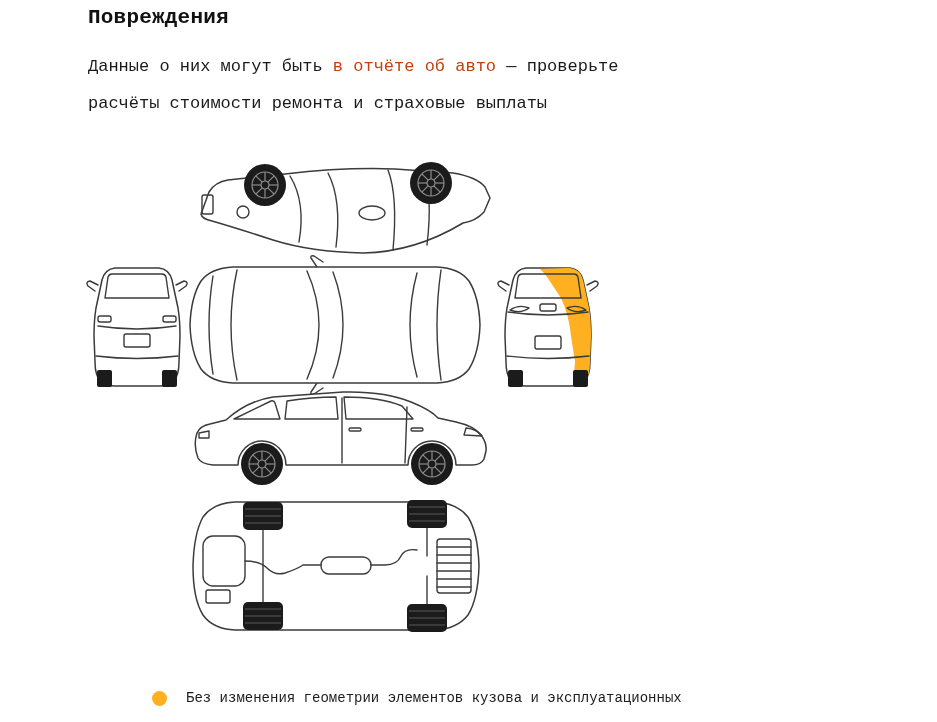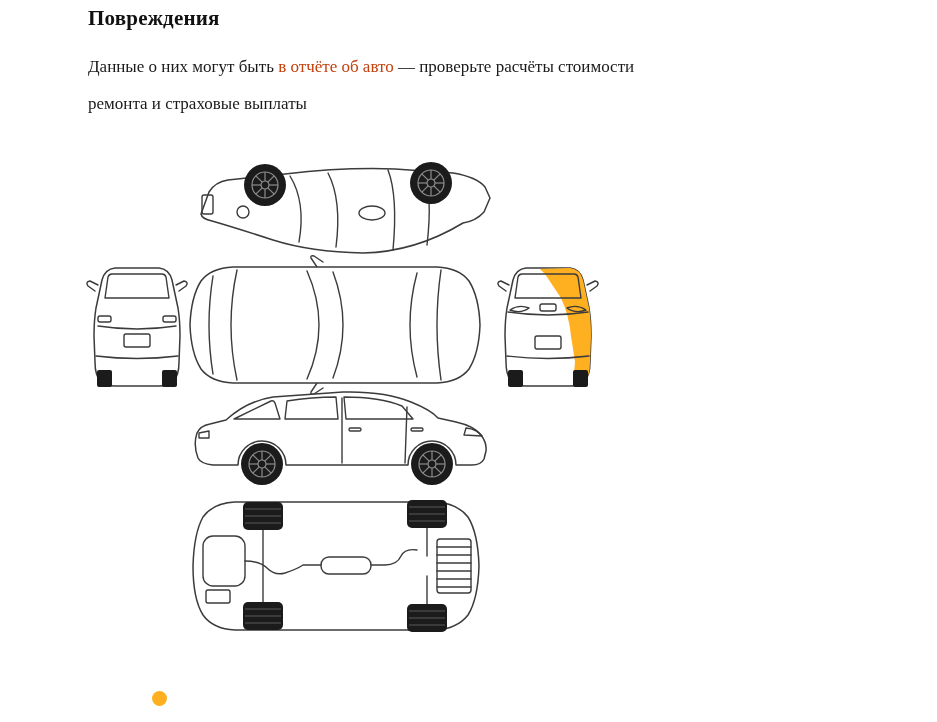--- a/index.html
+++ b/index.html
@@ -2,21 +2,21 @@
 <html><head>
 <meta charset="utf-8">
 <style>
   html, body { margin: 0; padding: 0; background: #ffffff; }
   .page {
     position: relative;
     width: 937px;
     height: 722px;
     background: #ffffff;
     overflow: hidden;
-    font-family: Liberation Serif, serif;
+    font-family: Liberation Mono, monospace;
     color: #1a1a1a;
   }
   .page-title {
     position: absolute;
     left: 88px;
     top: 6px;
     margin: 0;
     font-size: 21px;
     font-weight: 700;
     letter-spacing: 0.2px;
@@ -193,18 +193,18 @@
         <use href="#bwheel" transform="translate(342,478)"></use>
       </g>
     </svg>
   </div>
 
   <div class="legend">
     <svg class="legend-dot" width="15" height="15" viewBox="0 0 15 15">
       <circle cx="7.5" cy="7.5" r="7.5" fill="#FFB020"></circle>
     </svg>
     <div class="legend-text">
-      <br>
+      <span>Без изменения геометрии элементов кузова и эксплуатационных</span><br>
       <span>характеристик</span>
     </div>
   </div>
 
 </div>
 
 </body></html>

